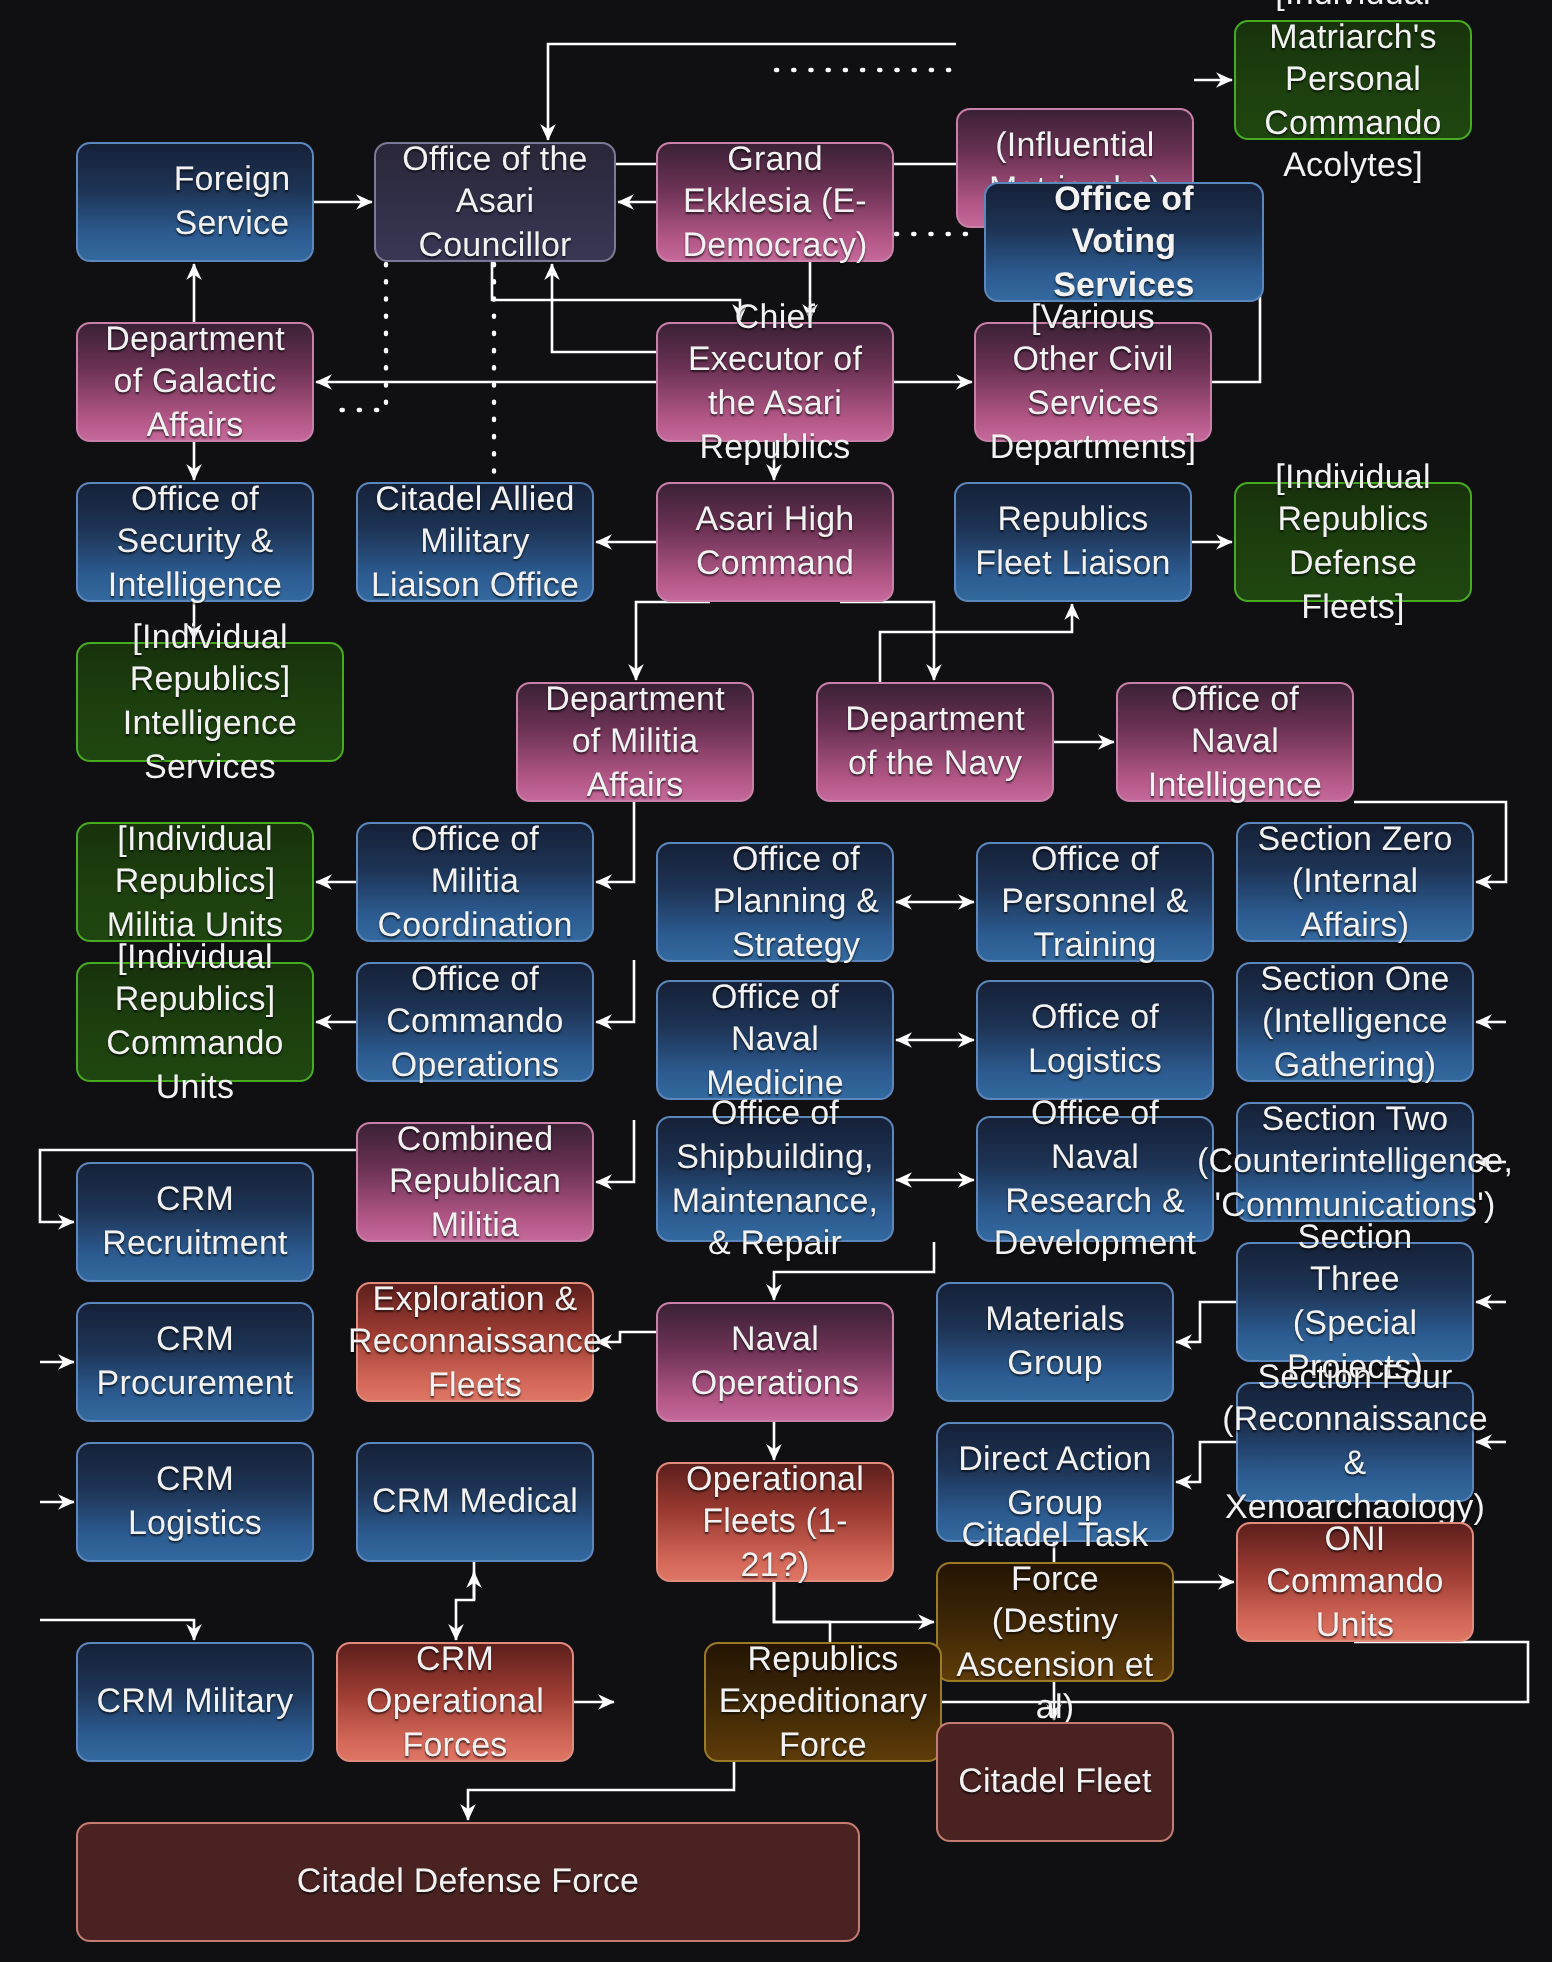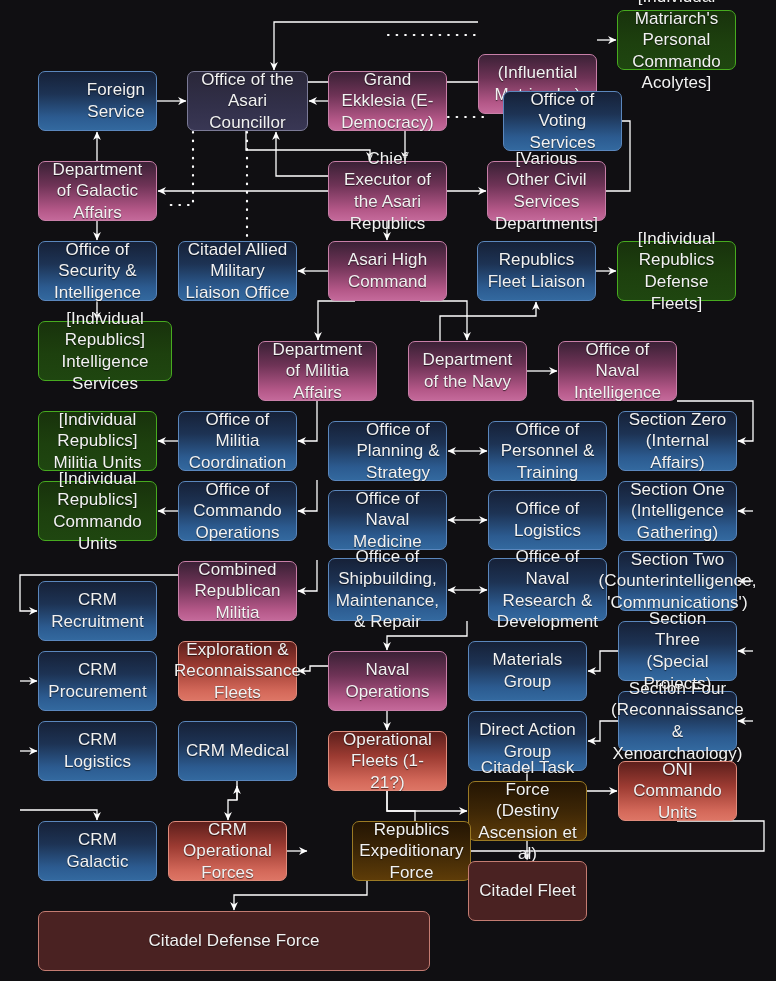--- a/index.html
+++ b/index.html
@@ -209,21 +209,21 @@
       </div>
       <div class="node c-pink" style="left: 328px; top: 71px; width: 119px; height: 60px;">
         <span>Grand Ekklesia (E-Democracy)</span>
       </div>
       <div class="node c-pink" style="left: 478px; top: 10px; width: 119px; height: 60px; margin-top: 44px;">
         <span>(Influential Matriarchs)</span>
       </div>
       <div class="node c-green" style="left: 617px; top: 10px; width: 119px; height: 60px;">
         <span>[Individual Matriarch's Personal Commando Acolytes]</span>
       </div>
-      <div class="node c-blue" style="left: 503px; top: 91px; width: 119px; height: 60px;">
+      <div class="node c-blue" style="left: 492px; top: 91px; width: 140px; height: 60px; font-weight: bold;">
         <span>Office of Voting Services</span>
       </div>
       <div class="node c-pink" style="left: 487px; top: 161px; width: 119px; height: 60px;">
         <span>[Various Other Civil Services Departments]</span>
       </div>
       <div class="node c-pink" style="left: 38px; top: 161px; width: 119px; height: 60px;">
         <span>Department of Galactic Affairs</span>
       </div>
       <div class="node c-pink" style="left: 328px; top: 161px; width: 119px; height: 60px; align-items: center;">
         <span>Chief Executor of the Asari Republics</span>
@@ -330,21 +330,21 @@
       <div class="node c-salmon" style="left: 328px; top: 731px; width: 119px; height: 60px;">
         <span>Operational Fleets (1-21?)</span>
       </div>
       <div class="node c-salmon" style="left: 618px; top: 761px; width: 119px; height: 60px;">
         <span>ONI Commando Units</span>
       </div>
       <div class="node c-brown" style="left: 468px; top: 781px; width: 119px; height: 60px;">
         <span>Citadel Task Force (Destiny Ascension et al)</span>
       </div>
       <div class="node c-blue" style="left: 38px; top: 821px; width: 119px; height: 60px;">
-        <span>CRM Galactic</span>
+        <span>CRM Military</span>
       </div>
       <div class="node c-salmon" style="left: 168px; top: 821px; width: 119px; height: 60px;">
         <span>CRM Operational Forces</span>
       </div>
       <div class="node c-brown" style="left: 308px; top: 821px; width: 119px; height: 60px; margin-left: 44px;">
         <span>Republics Expeditionary Force</span>
       </div>
       <div class="node c-maroon" style="left: 468px; top: 861px; width: 119px; height: 60px;">
         <span>Citadel Fleet</span>
       </div>

